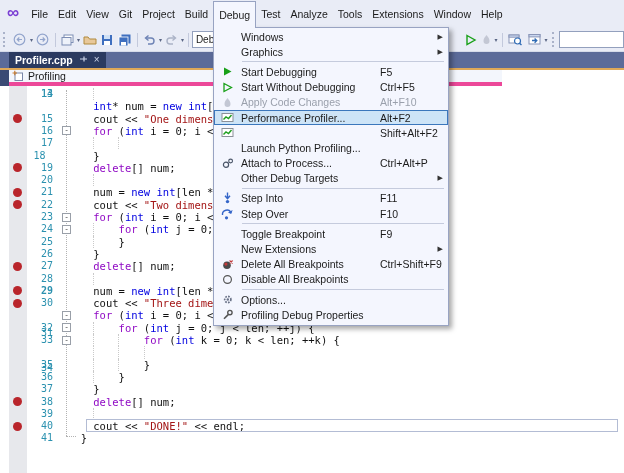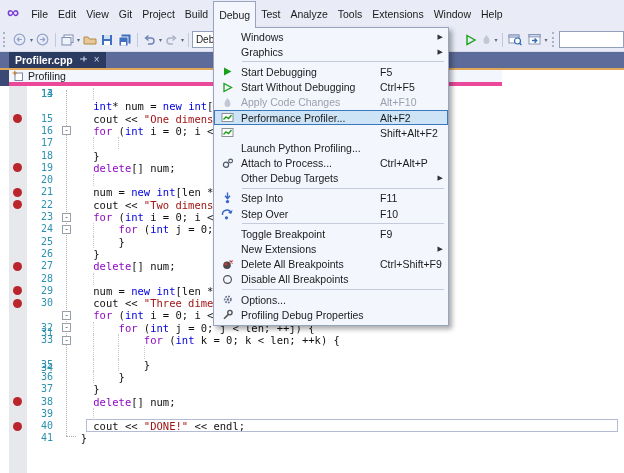--- a/index.html
+++ b/index.html
@@ -307,39 +307,39 @@
       </div>
   <div class="outline-v" style="top: 4px; height: 346.4px;"></div>
       <div class="outline-t" style="top: 350.4px;"></div>
       <div class="lnum" style="top: 2px;">13</div>
       <div class="lnum" style="top: 2px;">14</div>
       <div class="bp" style="top: 28.1px;"></div>
       <div class="lnum" style="top: 26.6px;">15</div>
       <div class="lnum" style="top: 38.9px;">16</div>
       <div class="fold" style="top: 40.4px;">-</div>
       <div class="lnum" style="top: 51.2px;">17</div>
-      <div class="lnum" style="top: 63.5px;">18</div>
+      <div class="lnum" style="top: 63.5px; text-align: center;">18</div>
       <div class="bp" style="top: 77.3px;"></div>
       <div class="lnum" style="top: 75.8px;">19</div>
       <div class="lnum" style="top: 88.1px;">20</div>
       <div class="bp" style="top: 101.9px;"></div>
       <div class="lnum" style="top: 100.4px;">21</div>
       <div class="bp" style="top: 114.2px;"></div>
       <div class="lnum" style="top: 112.7px;">22</div>
       <div class="lnum" style="top: 125px;">23</div>
       <div class="fold" style="top: 126.5px;">-</div>
       <div class="lnum" style="top: 137.3px;">24</div>
       <div class="fold" style="top: 138.8px;">-</div>
       <div class="lnum" style="top: 149.6px;">25</div>
       <div class="lnum" style="top: 161.9px;">26</div>
       <div class="bp" style="top: 175.7px;"></div>
       <div class="lnum" style="top: 174.2px;">27</div>
       <div class="lnum" style="top: 186.5px;">28</div>
       <div class="bp" style="top: 200.3px;"></div>
-      <div class="lnum" style="top: 198.8px;">29</div>
+      <div class="lnum" style="top: 198.8px; font-weight: bold;">29</div>
       <div class="bp" style="top: 212.6px;"></div>
       <div class="lnum" style="top: 211.1px;">30</div>
       <div class="lnum" style="top: 241px;">31</div>
       <div class="fold" style="top: 224.9px;">-</div>
       <div class="lnum" style="top: 235.7px;">32</div>
       <div class="fold" style="top: 237.2px;">-</div>
       <div class="lnum" style="top: 248px;">33</div>
       <div class="fold" style="top: 249.5px;">-</div>
       <div class="lnum" style="top: 260.3px; margin-top: 16px;">34</div>
       <div class="lnum" style="top: 272.6px;">35</div>

